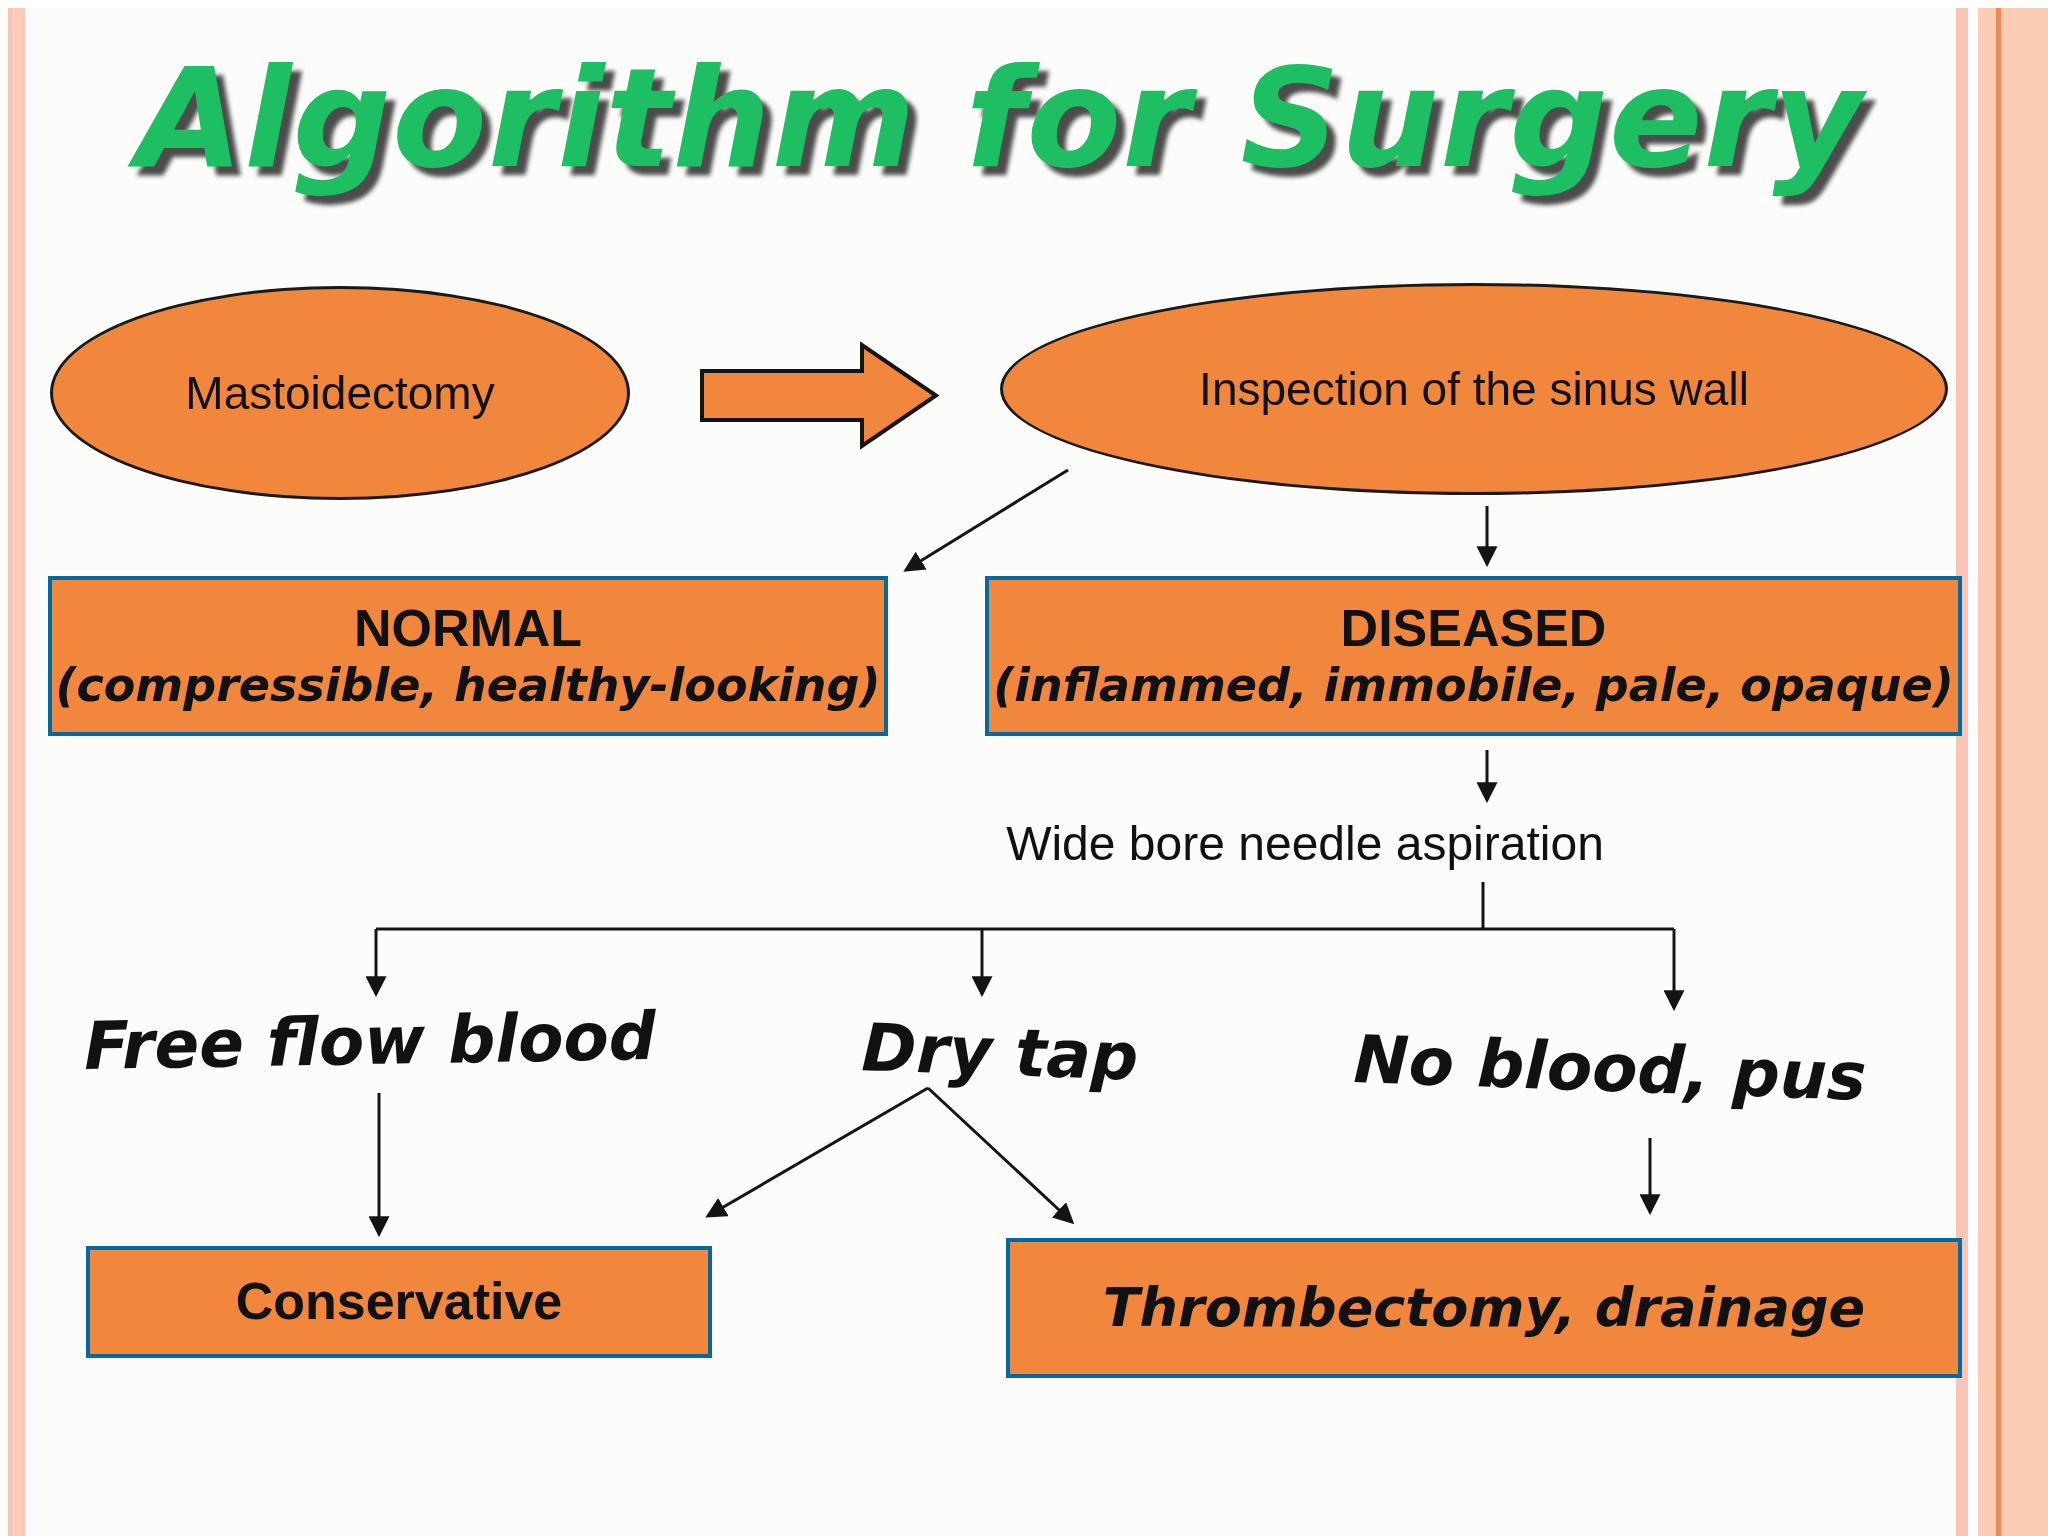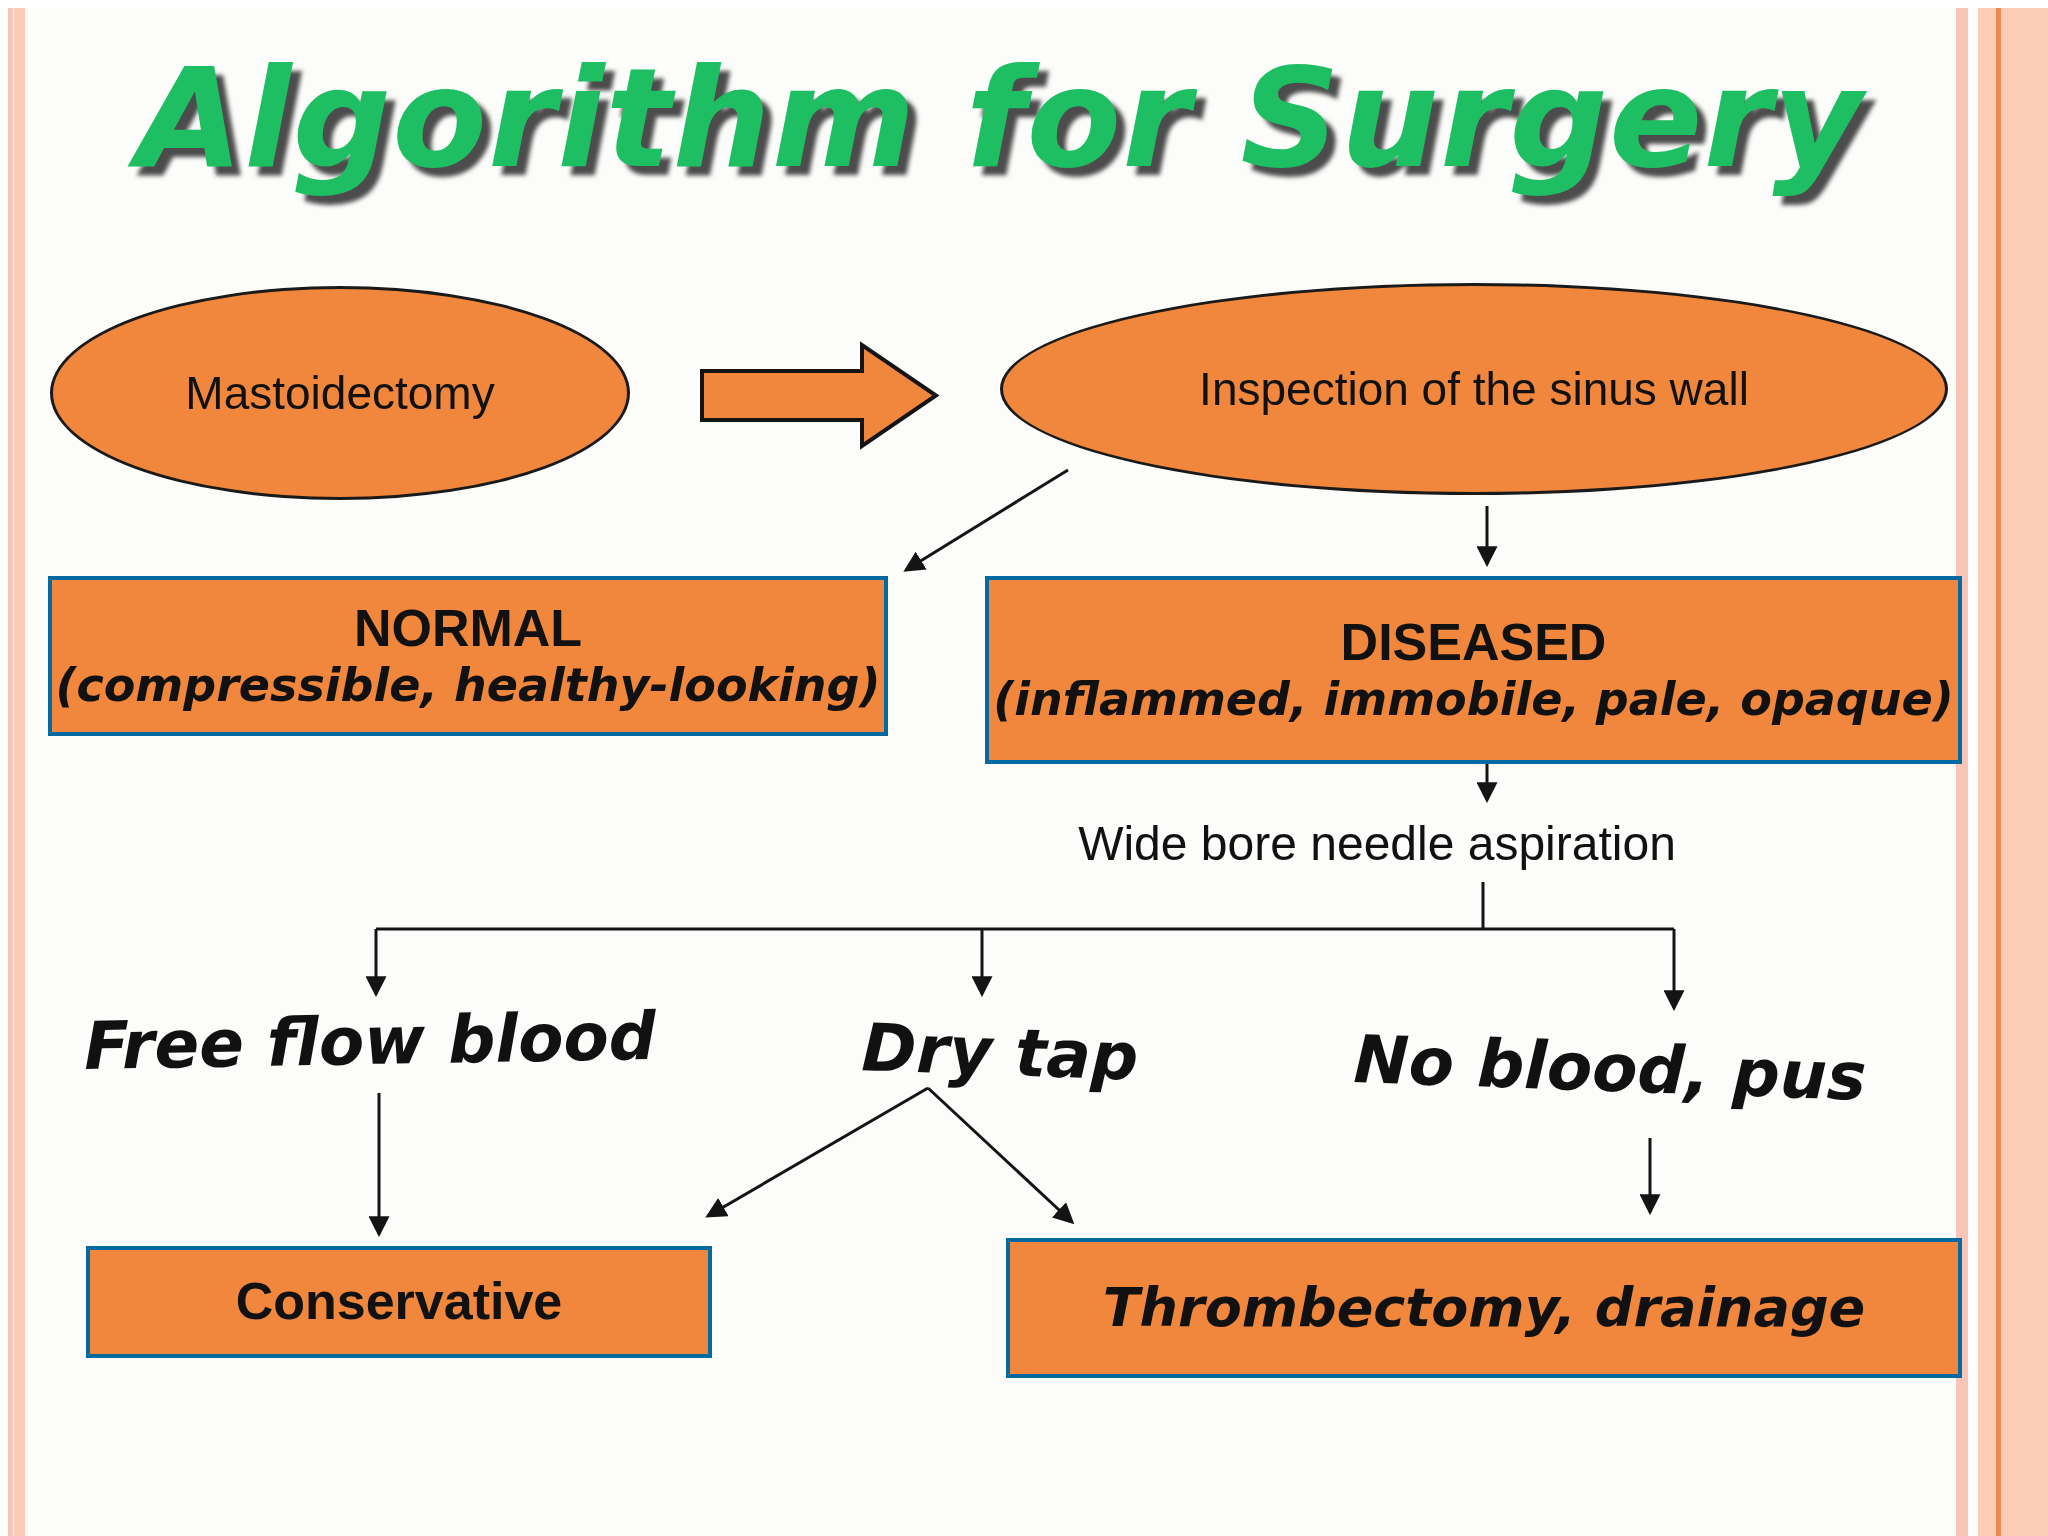--- a/index.html
+++ b/index.html
@@ -56,39 +56,39 @@
   .box {
     position: absolute;
     background: #f0873c;
     border: 4px solid #0369a1;
     box-sizing: border-box;
     display: flex; flex-direction: column;
     align-items: center; justify-content: center;
     text-align: center;
   }
   .box-normal       { left: 48px;   top: 568px;  width: 840px; height: 160px; }
-  .box-diseased     { left: 985px;  top: 568px;  width: 977px; height: 188px; }
+  .box-diseased     { left: 985px;  top: 568px;  width: 977px; height: 160px; }
   .box-conservative { left: 86px;   top: 1238px; width: 626px; height: 112px; }
   .box-thrombectomy { left: 1006px; top: 1230px; width: 956px; height: 140px; }
 
   .box-heading { font-weight: bold; font-size: 52px; line-height: 1.15; }
   .script {
     font-family: "DejaVu Sans", sans-serif;
     font-style: italic;
     font-weight: 600;
   }
   .box-detail { font-size: 46px; line-height: 1.2; }
   .heading-script { font-family: "DejaVu Sans", sans-serif; font-style: italic; font-weight: bold; font-size: 54px; line-height: 1.2; }
 
   .plainlabel {
     position: absolute;
     text-align: center;
     font-size: 48px;
   }
-  .lbl-aspiration { left: 1012px; top: 808px; width: 730px; }
+  .lbl-aspiration { left: 940px; top: 808px; width: 730px; }
 
   .branchlabel {
     position: absolute;
     text-align: center;
     font-size: 66px;
     white-space: nowrap;
   }
   .lbl-freeflow { left: 70px;   top: 995px;  width: 600px; transform: rotate(-1deg); }
   .lbl-drytap   { left: 790px;  top: 1006px; width: 420px; transform: rotate(2deg); }
   .lbl-noblood  { left: 1330px; top: 1022px; width: 560px; transform: rotate(2deg); }

